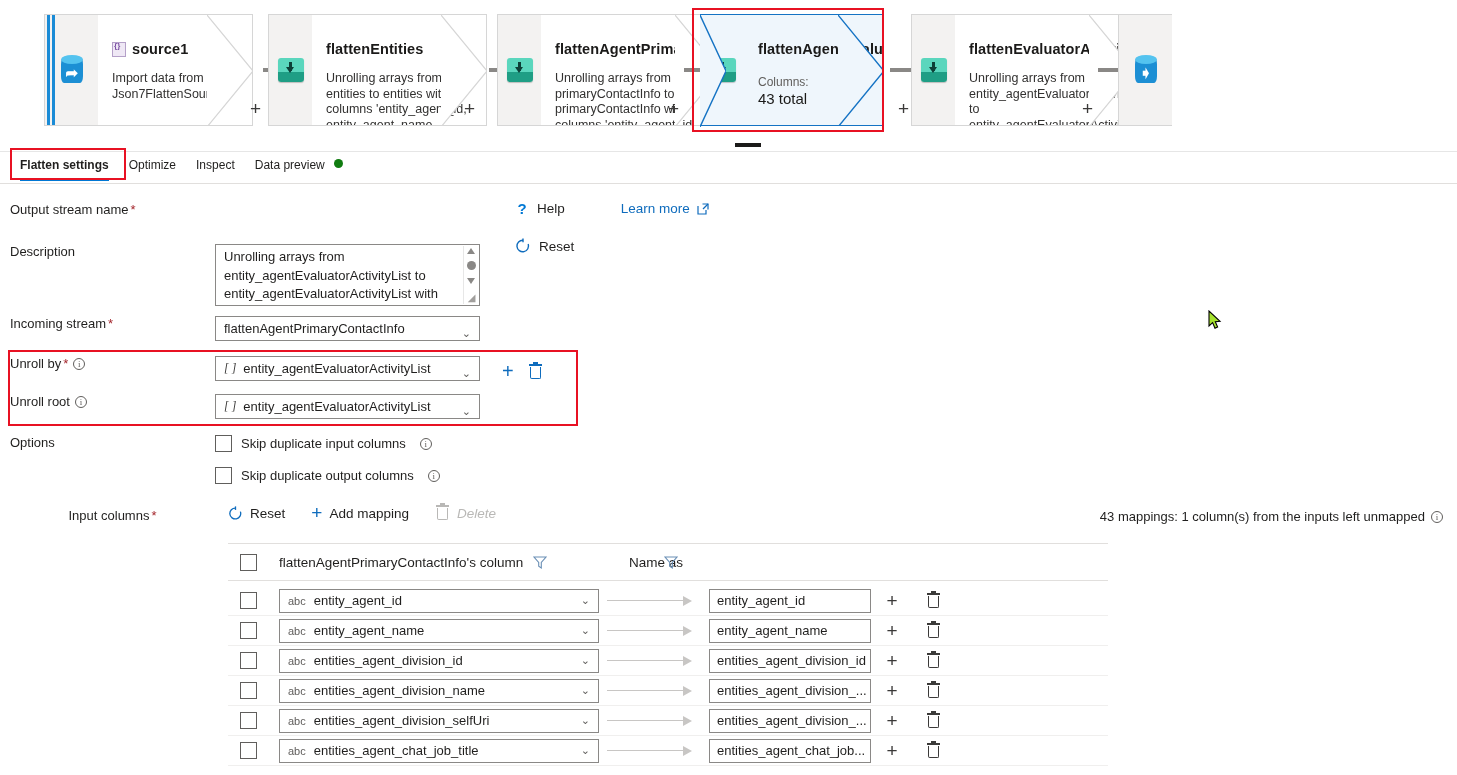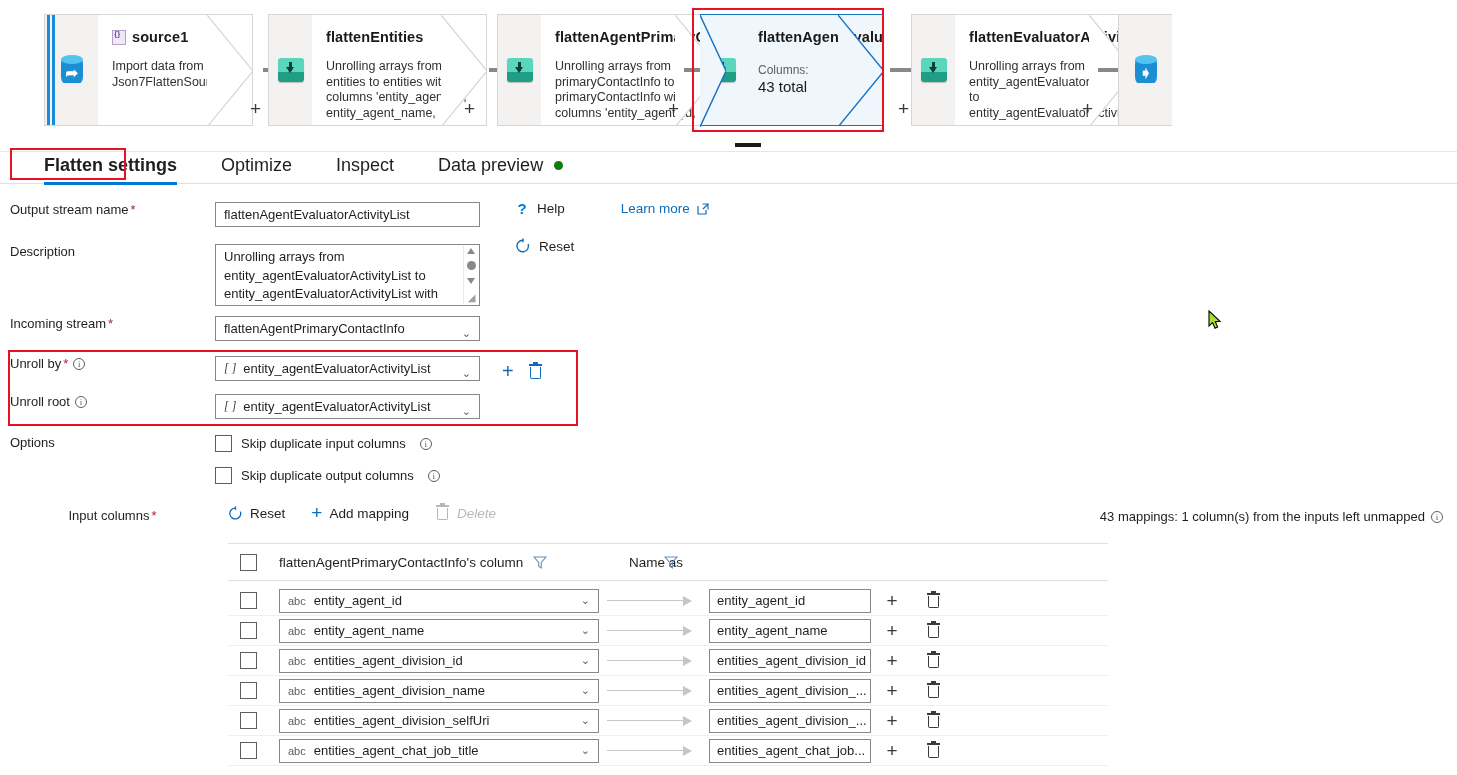--- a/index.html
+++ b/index.html
@@ -34,21 +34,21 @@
     background: #f3f2f1;
     border: 1px solid #d6d6d6;
     border-right: none;
     position: relative;
     display: flex; align-items: center; justify-content: center;
   }
   .node .body {
     background: #ffffff;
     border: 1px solid #d6d6d6;
     border-left: none;
-    padding: 14px 16px 8px 14px;
+    padding: 26px 16px 8px 14px;
     position: relative;
     overflow: hidden;
   }
   .node .chev {
     position: absolute;
     right: -1px; top: 0; bottom: 0;
     width: 46px;
     pointer-events: none;
   }
   .node-title {
@@ -133,21 +133,21 @@
   .splitter::after {
     content:""; position:absolute; left:735px; top:3px; width:26px; height:4px; background:#1b1a19;
   }
 
   
   .tabs {
     position:absolute; left:0; top:152px; width:1457px; height:32px;
     border-bottom:1px solid #e1dfdd;
     display:flex; align-items:center; gap:0px; padding-left:10px;
   }
-  .tab { position:relative; padding:4px 10px 9px 10px; font-size:18px; color:#201f1e; cursor:pointer; white-space:nowrap;margin-left:24px; }
+  .tab { position:relative; padding:4px 10px 9px 10px; font-size:12px; color:#201f1e; cursor:pointer; white-space:nowrap; }
   .tab.active { font-weight:700; }
   .tab.active::after {
     content:""; position:absolute; left:10px; right:10px; bottom:0; height:2.5px; background:#0078d4;
   }
   .greendot { width:9px;height:9px;border-radius:50%;background:#107c10;display:inline-block;margin-left:6px;vertical-align:1px;}
 
   
   .form { position:absolute; left:0; top:190px; width:1457px; }
   .row { position:absolute; display:flex; align-items:flex-start; }
   .flabel { width:215px; padding-left:10px; font-size:13px; color:#201f1e; flex:none; }
@@ -375,21 +375,20 @@
     </div>
   </div>
   <div class="redbox" style="left:10px; top:148px; width:116px; height:32px;"></div>
 
   <div class="form">
 
     <div class="row" style="top:12px; left:0;">
       <div class="flabel">
         <span>Output stream name</span><span class="req">*</span>
       </div>
-      <div class="tbox">flattenAgentEvaluatorActivityList</div>
     </div>
 
     <div class="row" style="top:54px; left:0;">
       <div class="flabel">Description</div>
       <div class="ta">
         <span>Unrolling arrays from entity_agentEvaluatorActivityList to entity_agentEvaluatorActivityList with</span>
         <div class="ta-sb">
           <span class="up"></span>
           <span class="thumb"></span>
           <span class="dn"></span>

